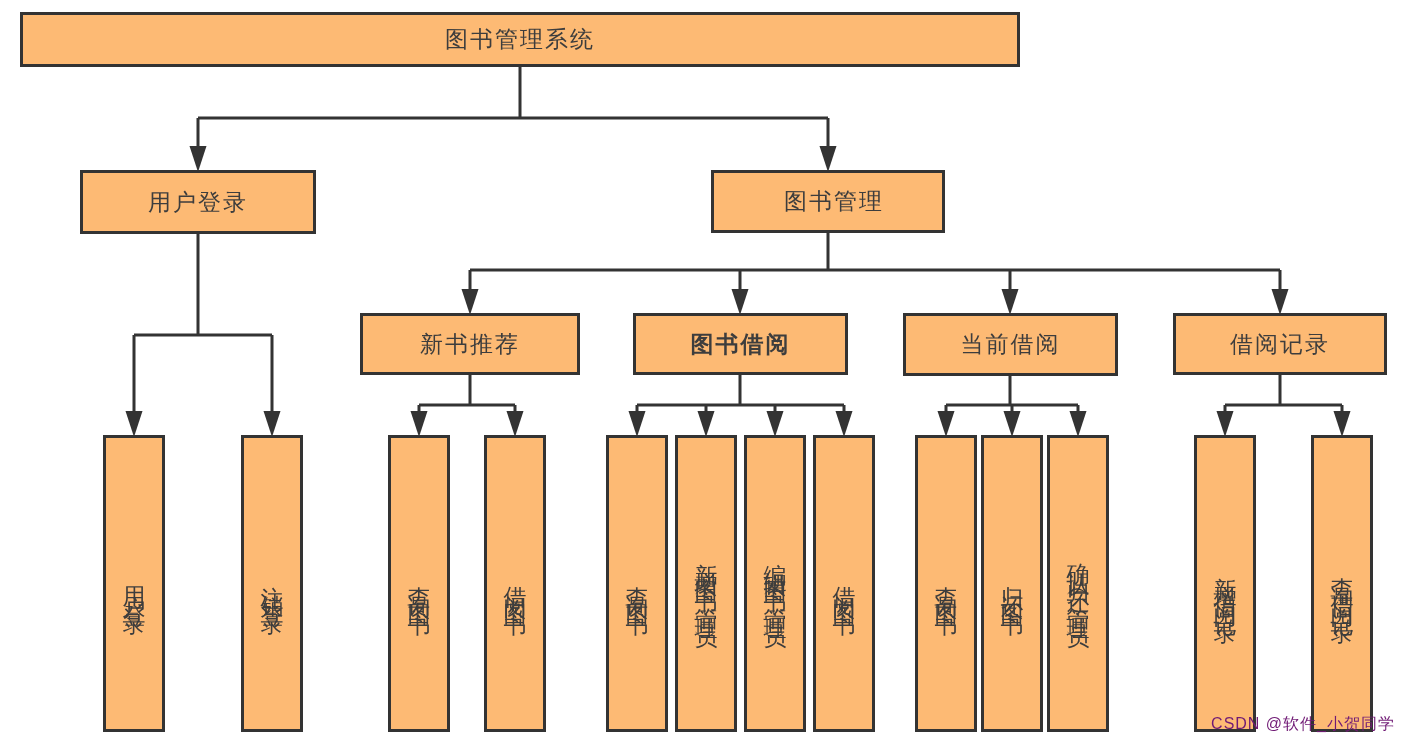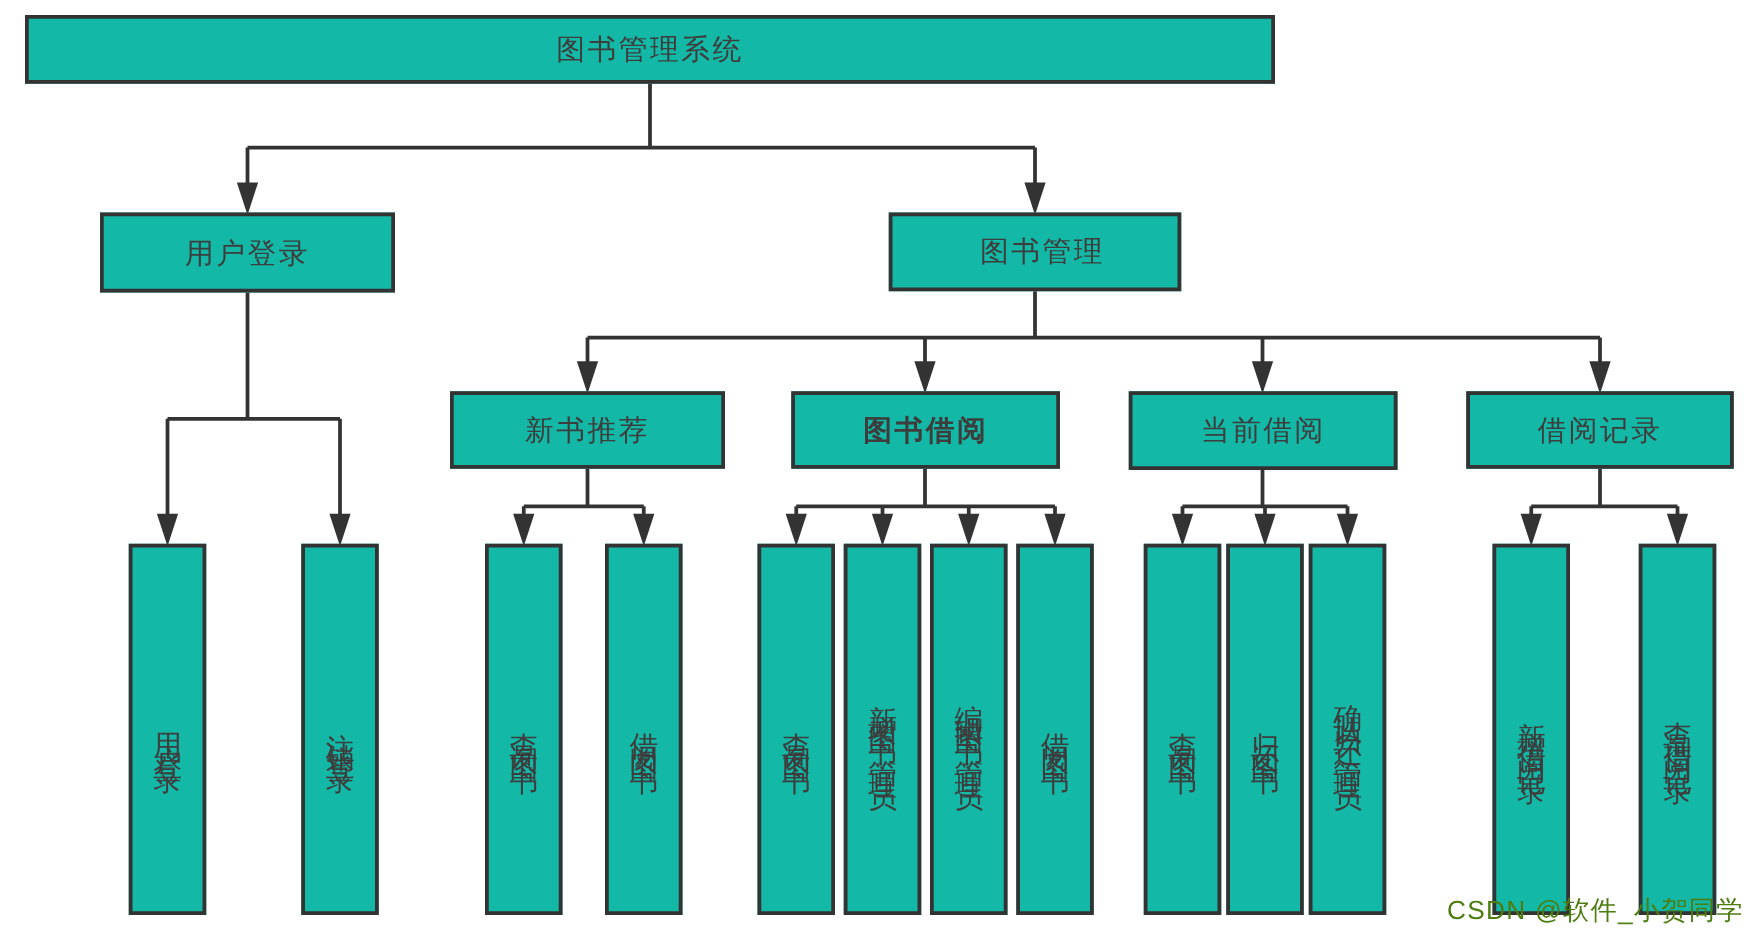--- a/index.html
+++ b/index.html
@@ -13,42 +13,42 @@
     font-family: "Liberation Sans", "DejaVu Sans", sans-serif;
   }
   .wires {
     position: absolute;
     left: 0; top: 0;
     width: 1405px; height: 747px;
   }
   .node {
     position: absolute;
     border: 3px solid #333333;
-    background: #14b8a6;
+    background: #fdba74;
     display: flex;
     align-items: center;
     justify-content: center;
     color: #3d3d3d;
     font-size: 23px;
     letter-spacing: 2px;
     text-align: center;
   }
   .vnode {
     writing-mode: vertical-rl;
     letter-spacing: 9px;
     font-size: 23px;
     line-height: 1;
     padding-top: 4px;
   }
   .watermark {
     position: absolute;
     top: 714px;
     right: 10px;
-    color: #4d7c0f;
-    font-size: 21px;
+    color: #701a75;
+    font-size: 16px;
     letter-spacing: 1px;
     white-space: nowrap;
     z-index: 5;
     text-align: right;
   }
 </style>
 </head>
 <body>
 
 <div class="canvas">

